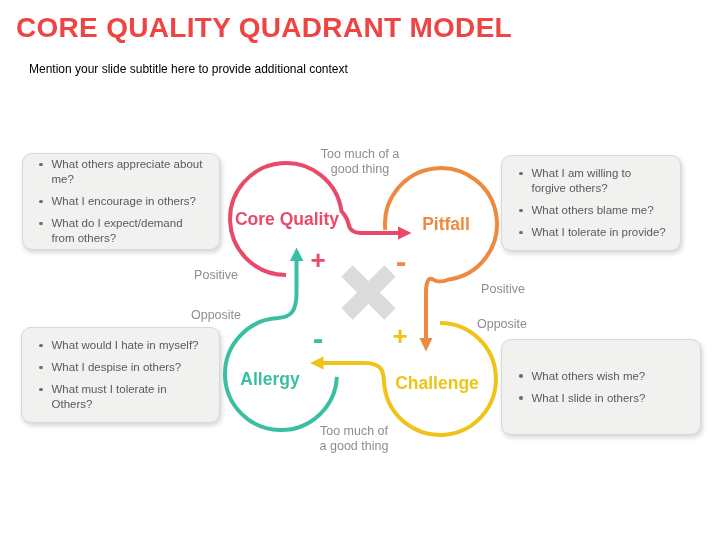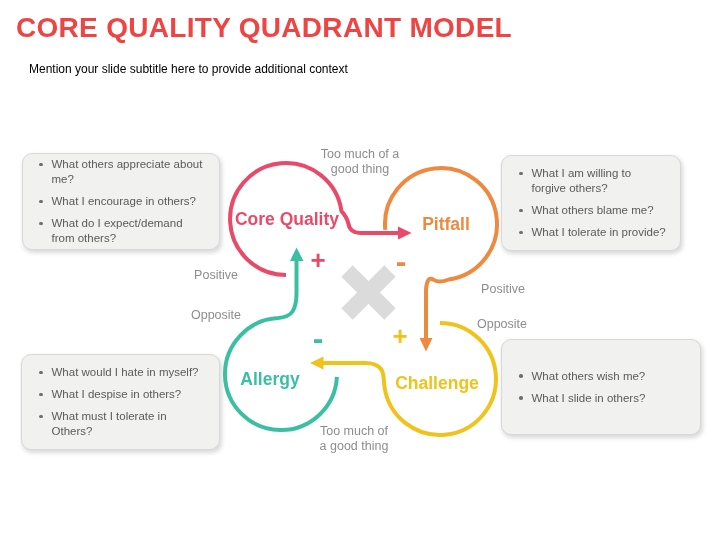--- a/index.html
+++ b/index.html
@@ -17,21 +17,21 @@
   }
   .note-box {
     position:absolute; box-sizing:border-box;
     background:#f1f1f0; border:1px solid #d8d8d8; border-radius:10px;
     box-shadow:1.5px 2.5px 4px rgba(0,0,0,0.15);
     display:flex; flex-direction:column; justify-content:center;
     gap:7px; padding:6px 12px 6px 17px;
   }
   .note-box.tl { left:22px;  top:153px; width:198px; height:97px;padding-left:16px; }
   .note-box.tr { left:501px; top:155px; width:180px; height:96px; }
-  .note-box.bl { left:21px;  top:354px; width:199px; height:96px; }
+  .note-box.bl { left:21px;  top:327px; width:199px; height:96px; }
   .note-box.br { left:501px; top:339px; width:200px; height:96px; }
   .note-item { display:flex; gap:9px; font-size:11.5px; line-height:15px; color:#5a5a5a; }
   .dot { width:3.5px; height:3.5px; border-radius:50%; background:#6e6e6e; margin-top:5.5px; flex:none; }
   svg.diagram { position:absolute; left:170px; top:130px; font-family:"Liberation Sans", sans-serif; }
   .qlabel     { font-weight:bold; font-size:17.5px; }
   .sign-plus  { font-weight:bold; font-size:26px; }
   .sign-minus { font-weight:bold; font-size:32px; }
   .muted      { fill:#8d8d8d; font-size:12.5px; }
 </style>
 </head>

